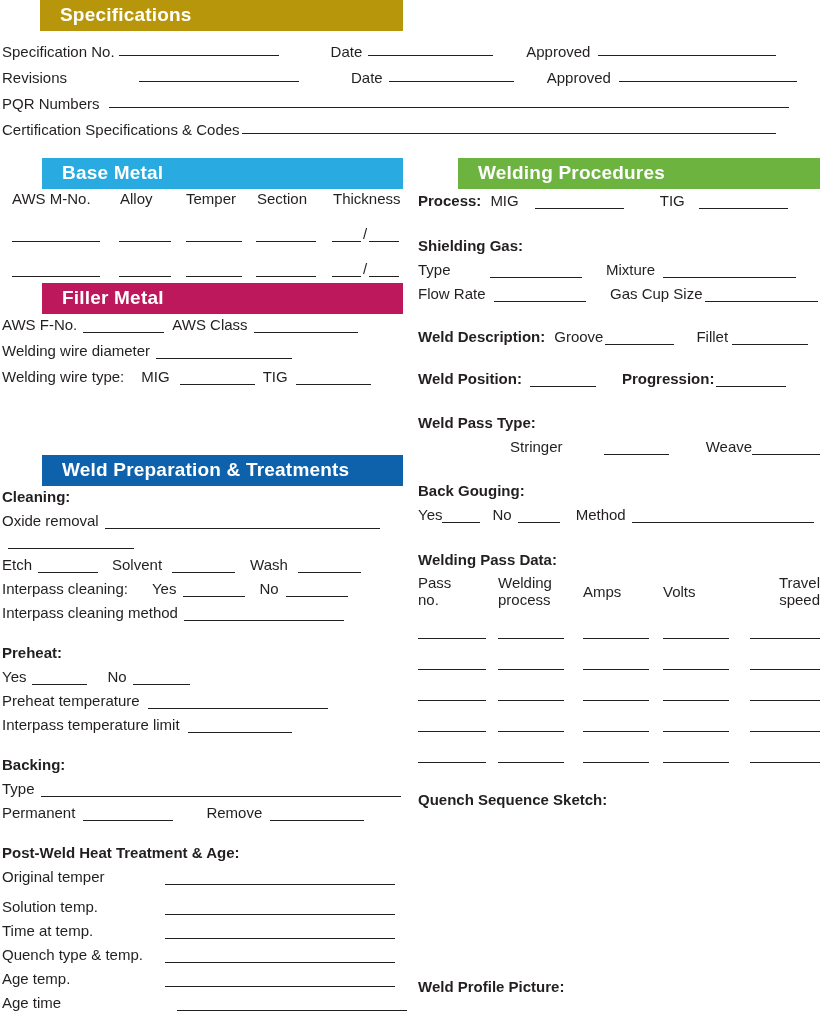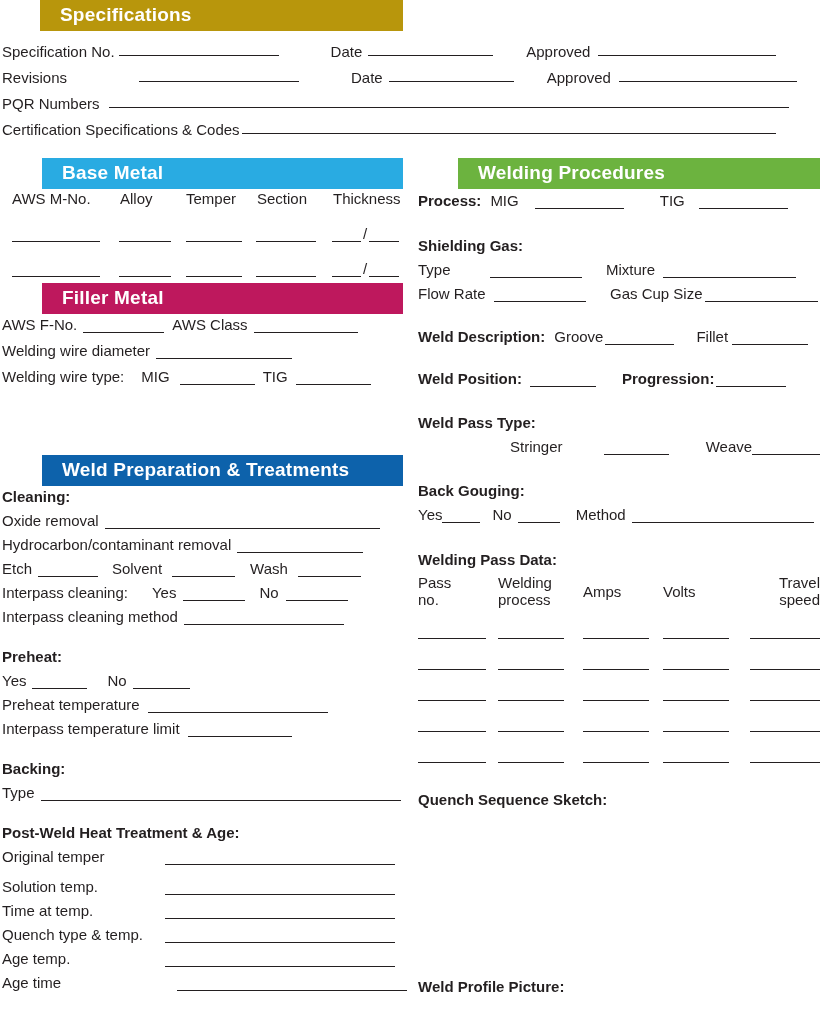--- a/index.html
+++ b/index.html
@@ -154,21 +154,20 @@
 
   <div class="abs" style="left:2px; top:488px; width:405px;">
     <div class="lbl-b">Cleaning:</div>
 
     <div class="row" style="margin-top:7px;">
       <span class="lbl">Oxide removal</span>
       <span class="ul" style="width:275px; margin-left:6px;"></span>
     </div>
 
     <div class="row" style="margin-top:7px;">
-      <span class="lbl">Hydrocarbon/contaminant removal</span>
       <span class="ul" style="width:126px; margin-left:6px;"></span>
     </div>
 
     <div class="row" style="margin-top:7px;">
       <span class="lbl">Etch</span>
       <span class="ul" style="width:60px; margin-left:6px;"></span>
       <span class="lbl" style="margin-left:14px;">Solvent</span>
       <span class="ul" style="width:63px; margin-left:10px;"></span>
       <span class="lbl" style="margin-left:15px;">Wash</span>
       <span class="ul" style="width:63px; margin-left:10px;"></span>
@@ -206,20 +205,26 @@
       <span class="ul" style="width:104px; margin-left:8px;"></span>
     </div>
 
     <div class="lbl-b" style="margin-top:23px;">Backing:</div>
 
     <div class="row" style="margin-top:7px;">
       <span class="lbl">Type</span>
       <span class="ul" style="width:360px; margin-left:6px;"></span>
     </div>
 
+    <div class="row" style="margin-top:7px;">
+      <span class="lbl">Permanent</span>
+      <span class="ul" style="width:90px; margin-left:8px;"></span>
+      <span class="lbl" style="margin-left:33px;">Remove</span>
+      <span class="ul" style="width:94px; margin-left:8px;"></span>
+    </div>
 
     <div class="lbl-b" style="margin-top:23px;">Post-Weld Heat Treatment &amp; Age:</div>
 
     <div class="row" style="margin-top:7px;">
       <span class="lbl" style="width:163px;">Original temper</span>
       <span class="ul" style="width:230px;"></span>
     </div>
     <div class="row" style="margin-top:13px;">
       <span class="lbl" style="width:163px;">Solution temp.</span>
       <span class="ul" style="width:230px;"></span>

